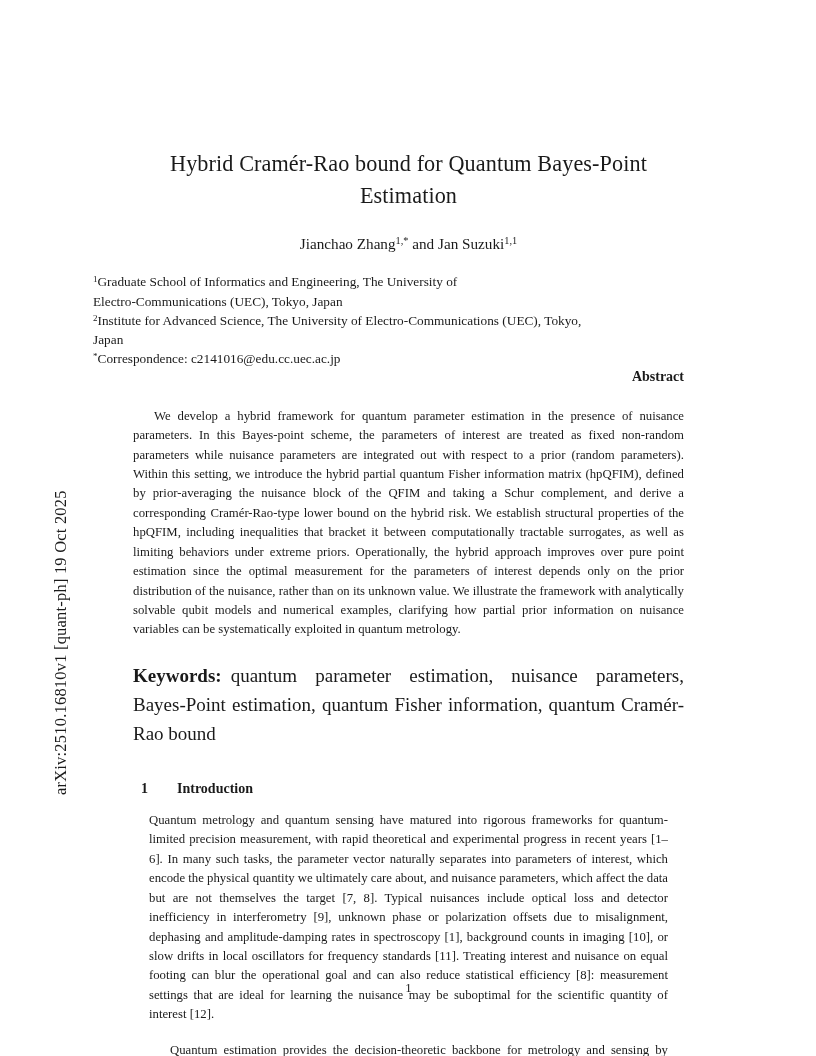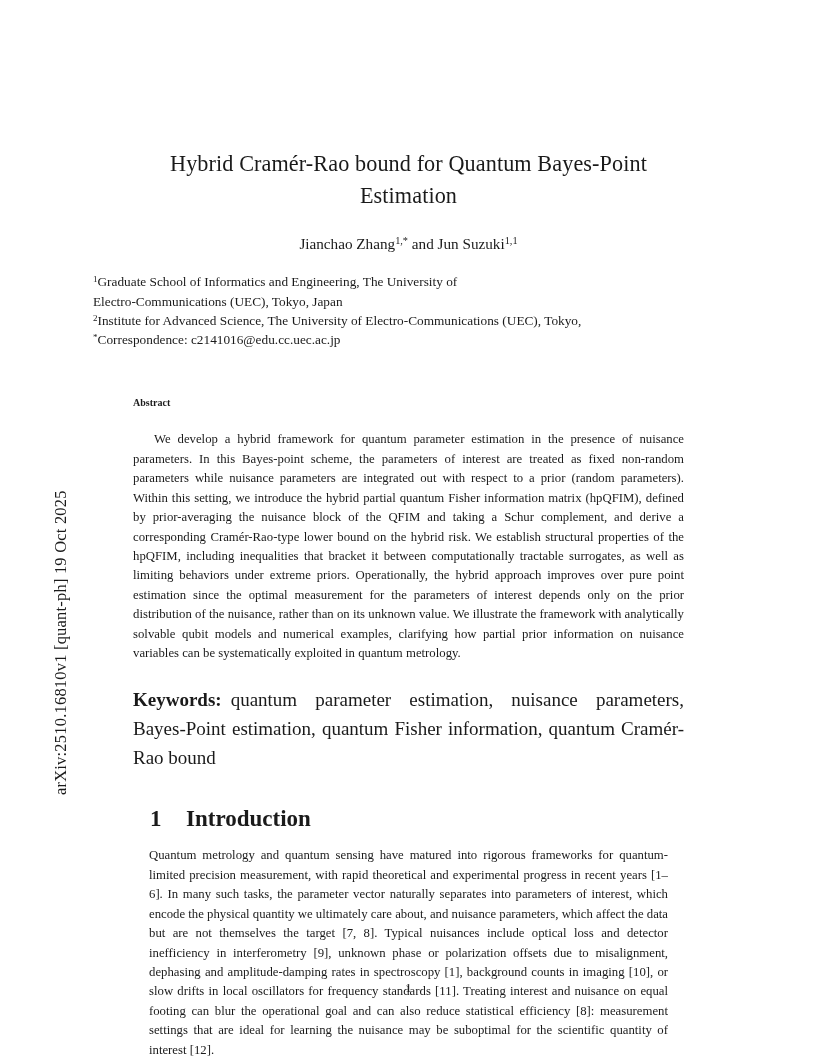--- a/index.html
+++ b/index.html
@@ -73,24 +73,23 @@
     font-size: 13.3px;
     line-height: 1.45;
     margin-top: 18px;
     
     width: 630px;
     margin-left: -40px;
   }
   .affiliations .aff-line { display: block; }
 
   .abstract-head {
-    text-align: left;
-    font-size: 10px;
+    text-align: right;
+    font-size: 14px;
     font-weight: bold;
-    margin-top: 48px;
   }
 
   .abstract-body {
     font-size: 12.75px;
     line-height: 1.525;
     text-align: justify;
     text-justify: inter-word;
     margin-top: 22px;
     text-indent: 21px;
     hyphens: auto;
@@ -101,23 +100,23 @@
     line-height: 1.525;
     text-align: justify;
     margin-top: 22px;
   }
   .keywords .kw-label {
     font-weight: bold;
     margin-right: 9px;
   }
 
   h2.section-head {
-    font-size: 23px;
+    font-size: 14px;
     font-weight: bold;
-    margin: 31px 0 0 17px;
+    margin: 31px 0 0 8px;
     line-height: 1.3;
     text-align: left;
   }
   h2.section-head .sec-num {
     display: inline-block;
     width: 36px;
   }
 
   .body-par {
     font-size: 12.75px;
@@ -146,27 +145,28 @@
   <span class="stamp-text">arXiv:2510.16810v1  [quant-ph]  19 Oct 2025</span>
 </div>
 
 <div id="page">
 
   <h1 class="title">
     <span class="line">Hybrid Cramér-Rao bound for Quantum Bayes-Point Estimation</span>
   </h1>
 
   <div class="authors">
-    <span>Jianchao Zhang</span><sup>1,*</sup><span> and </span><span>Jun Suzuki</span><sup>1,1</sup>
+    <span>Jianchao Zhang</span><sup>1,*</sup><span> and </span><span>Jan Suzuki</span><sup>1,1</sup>
   </div>
 
   <div class="affiliations">
     <span class="aff-line"><sup>1</sup><span>Graduate School of Informatics and Engineering, The University of</span></span>
     <span class="aff-line">Electro-Communications (UEC), Tokyo, Japan</span>
     <span class="aff-line"><sup>2</sup><span>Institute for Advanced Science, The University of Electro-Communications (UEC), Tokyo,</span></span>
+    <span class="aff-line">Japan</span>
     <span class="aff-line"><sup>*</sup><span>Correspondence: c2141016@edu.cc.uec.ac.jp</span></span>
   </div>
 
   <div class="abstract-head">Abstract</div>
   <p class="abstract-body">We develop a hybrid framework for quantum parameter estimation in the presence of nuisance parameters. In this Bayes-point scheme, the parameters of interest are treated as fixed non-random parameters while nuisance parameters are integrated out with respect to a prior (random parameters). Within this setting, we introduce the hybrid partial quantum Fisher information matrix (hpQFIM), defined by prior-averaging the nuisance block of the QFIM and taking a Schur complement, and derive a corresponding Cramér-Rao-type lower bound on the hybrid risk. We establish structural properties of the hpQFIM, including inequalities that bracket it between computationally tractable surrogates, as well as limiting behaviors under extreme priors. Operationally, the hybrid approach improves over pure point estimation since the optimal measurement for the parameters of interest depends only on the prior distribution of the nuisance, rather than on its unknown value. We illustrate the framework with analytically solvable qubit models and numerical examples, clarifying how partial prior information on nuisance variables can be systematically exploited in quantum metrology.</p>
 
   <p class="keywords">
     <span class="kw-label">Keywords:</span><span>quantum parameter estimation, nuisance parameters, Bayes-Point estimation, quantum Fisher information, quantum Cramér-Rao bound</span>
   </p>
 

